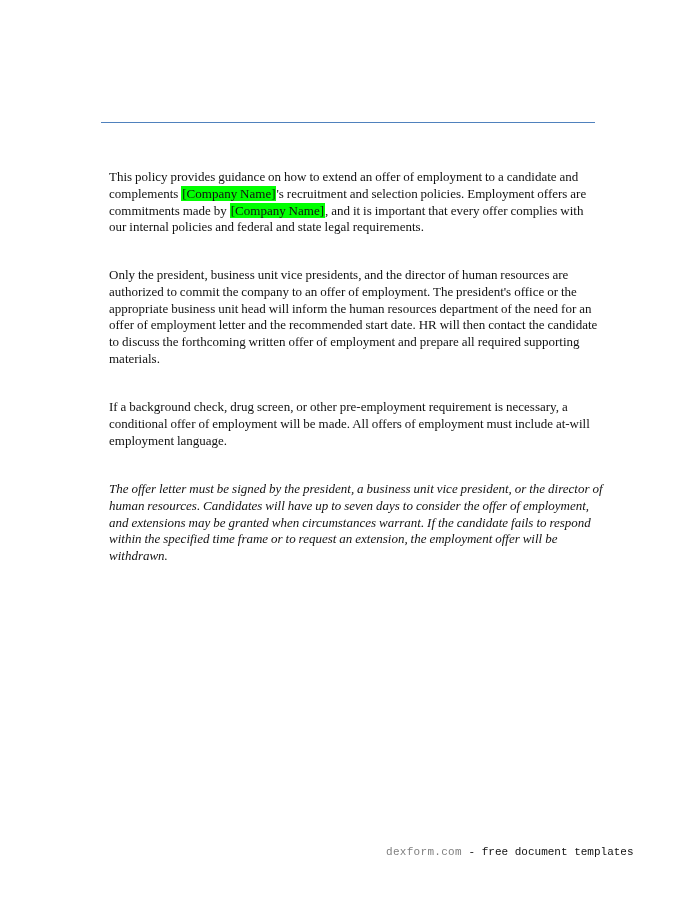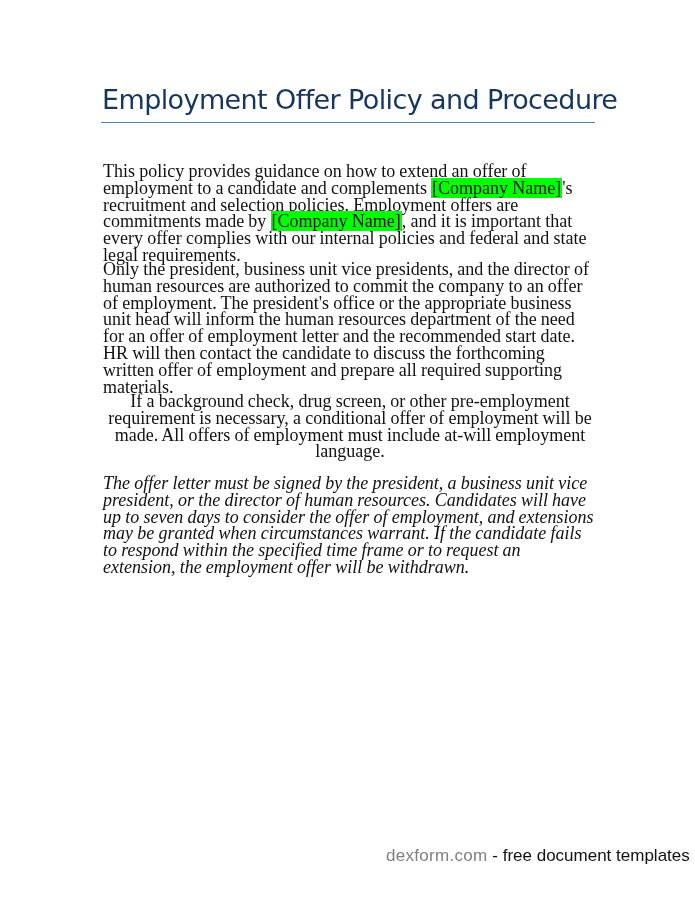--- a/index.html
+++ b/index.html
@@ -40,57 +40,56 @@
       top: 122px;
       width: 494px;
       height: 0;
       border-top: 1px solid #4f81bd;
     }
     .body-text {
       position: absolute;
       left: 103px;
       width: 494px;
       font-family: "Liberation Serif", "DejaVu Serif", serif;
-      font-size: 18px;
+      font-size: 13px;
       line-height: 16.8px;
       color: #111111;
-      margin: 0;
+      margin: 6px;
       word-spacing: -0.3px;
     }
     .p1 { top: 163px; }
     .p2 { top: 261px; }
-    .p3 { top: 393px; text-align: center; }
+    .p3 { top: 393px; }
     .p4 { top: 475px; font-style: italic; }
     .p5 { top: 589px; }
     .hl {
       background: #00ff00;
       padding: 0 1px;
     }
     .footer {
       position: absolute;
       left: 386px;
       top: 846px;
       width: 210px;
       text-align: right;
-      font-family: Liberation Sans, sans-serif;
-      font-size: 17px;
+      font-family: Liberation Mono, monospace;
+      font-size: 11px;
       color: #111111;
       white-space: nowrap;
     }
     .footer .brand {
       color: #808080;
       letter-spacing: 0.3px;
     }
   </style>
 </head>
 <body>
 
 <div class="page">
 
-  <h1 class="title">Employment Offer Policy and Procedure</h1>
   <div class="title-rule"></div>
 
   <p class="body-text p1"><span>This policy provides guidance on how to extend an offer of employment to a candidate and complements </span><span class="hl">[Company Name]</span><span>'s recruitment and selection policies. Employment offers are commitments made by </span><span class="hl">[Company Name]</span><span>, and it is important that every offer complies with our internal policies and federal and state legal requirements.</span></p>
 
   <p class="body-text p2">Only the president, business unit vice presidents, and the director of human resources are authorized to commit the company to an offer of employment. The president's office or the appropriate business unit head will inform the human resources department of the need for an offer of employment letter and the recommended start date. HR will then contact the candidate to discuss the forthcoming written offer of employment and prepare all required supporting materials.</p>
 
   <p class="body-text p3">If a background check, drug screen, or other pre-employment requirement is necessary, a conditional offer of employment will be made. All offers of employment must include at-will employment language.</p>
 
   <p class="body-text p4">The offer letter must be signed by the president, a business unit vice president, or the director of human resources. Candidates will have up to seven days to consider the offer of employment, and extensions may be granted when circumstances warrant. If the candidate fails to respond within the specified time frame or to request an extension, the employment offer will be withdrawn.</p>
 

